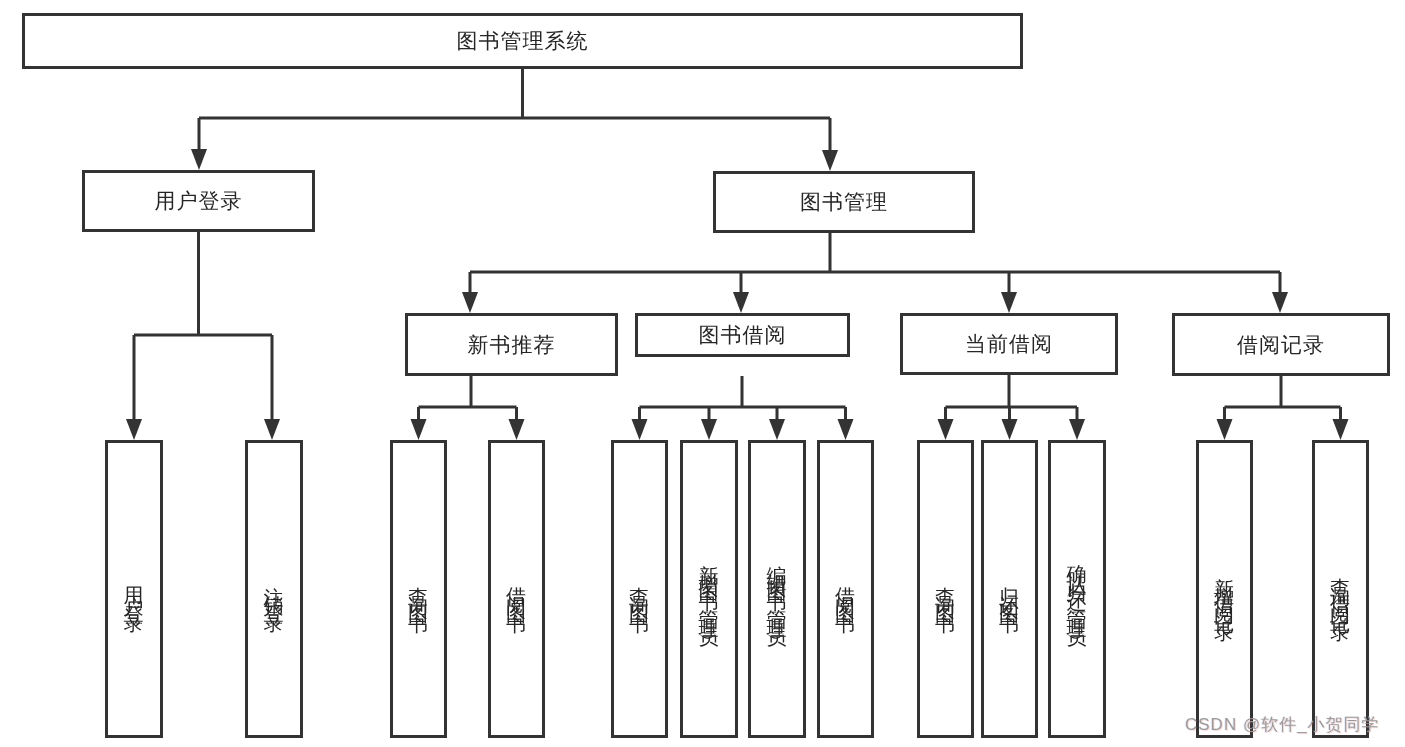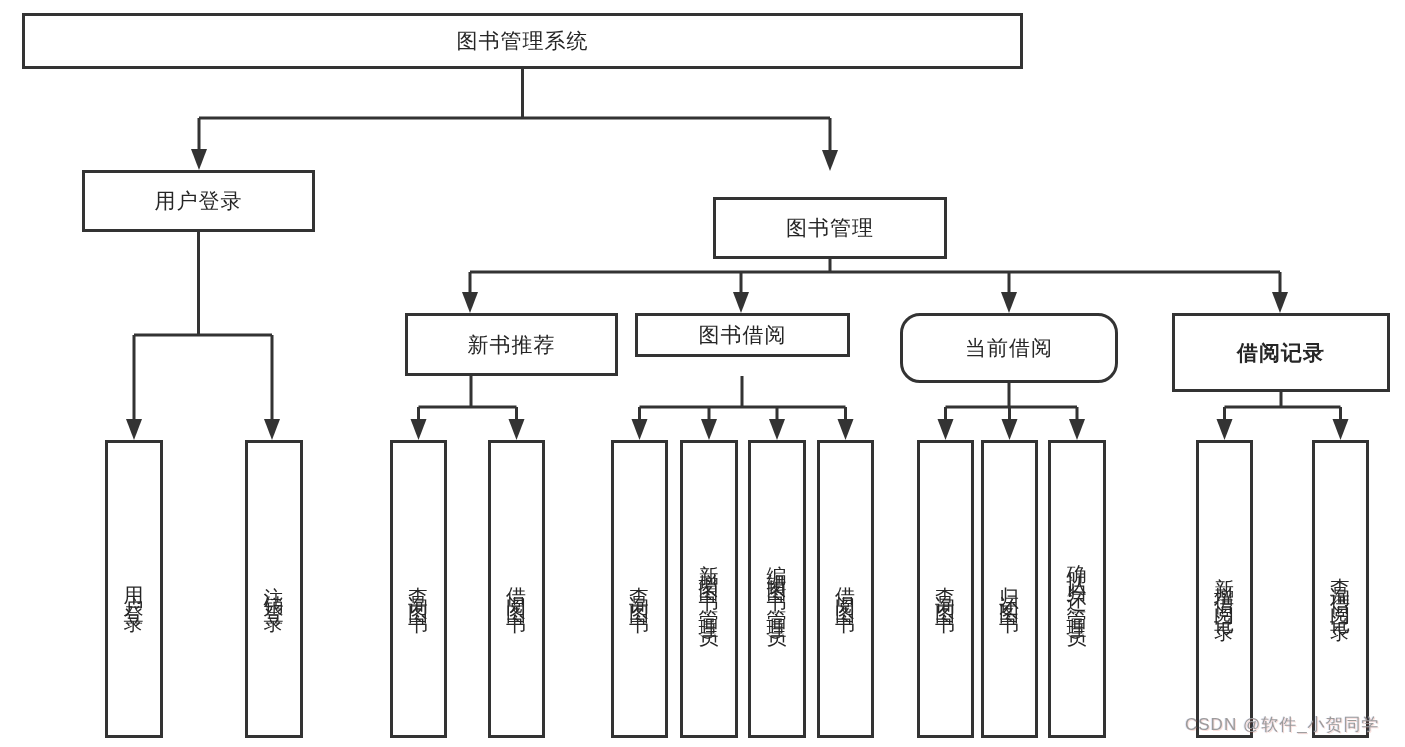--- a/index.html
+++ b/index.html
@@ -101,34 +101,34 @@
     </g>
   </svg>
 
   <div class="node" style="left:22px; top:13px; width:1001px; height:56px;">
     <span>图书管理系统</span>
   </div>
 
   <div class="node" style="left:82px; top:170px; width:233px; height:62px;">
     <span>用户登录</span>
   </div>
-  <div class="node" style="left:713px; top:171px; width:234px; height:62px;margin-top:26px;">
+  <div class="node" style="left:713px; top:171px; width:262px; height:62px;">
     <span>图书管理</span>
   </div>
 
   <div class="node" style="left:365px; top:313px; width:213px; height:63px;margin-left:40px;">
     <span>新书推荐</span>
   </div>
   <div class="node" style="left:635px; top:313px; width:215px; height:44px;">
     <span>图书借阅</span>
   </div>
-  <div class="node" style="left:900px; top:313px; width:218px; height:70px;border-radius:20px;">
+  <div class="node" style="left:900px; top:313px; width:218px; height:62px;">
     <span>当前借阅</span>
   </div>
-  <div class="node" style="left:1172px; top:313px; width:218px; height:79px;font-weight:bold;">
+  <div class="node" style="left:1172px; top:313px; width:218px; height:63px;">
     <span>借阅记录</span>
   </div>
 
   <div class="node vert" style="left:105px; top:440px; width:58px; height:298px;">
     <span class="vtext">用户登录</span>
   </div>
   <div class="node vert" style="left:245px; top:440px; width:58px; height:298px;">
     <span class="vtext">注销登录</span>
   </div>
   <div class="node vert" style="left:390px; top:440px; width:57px; height:298px;">

